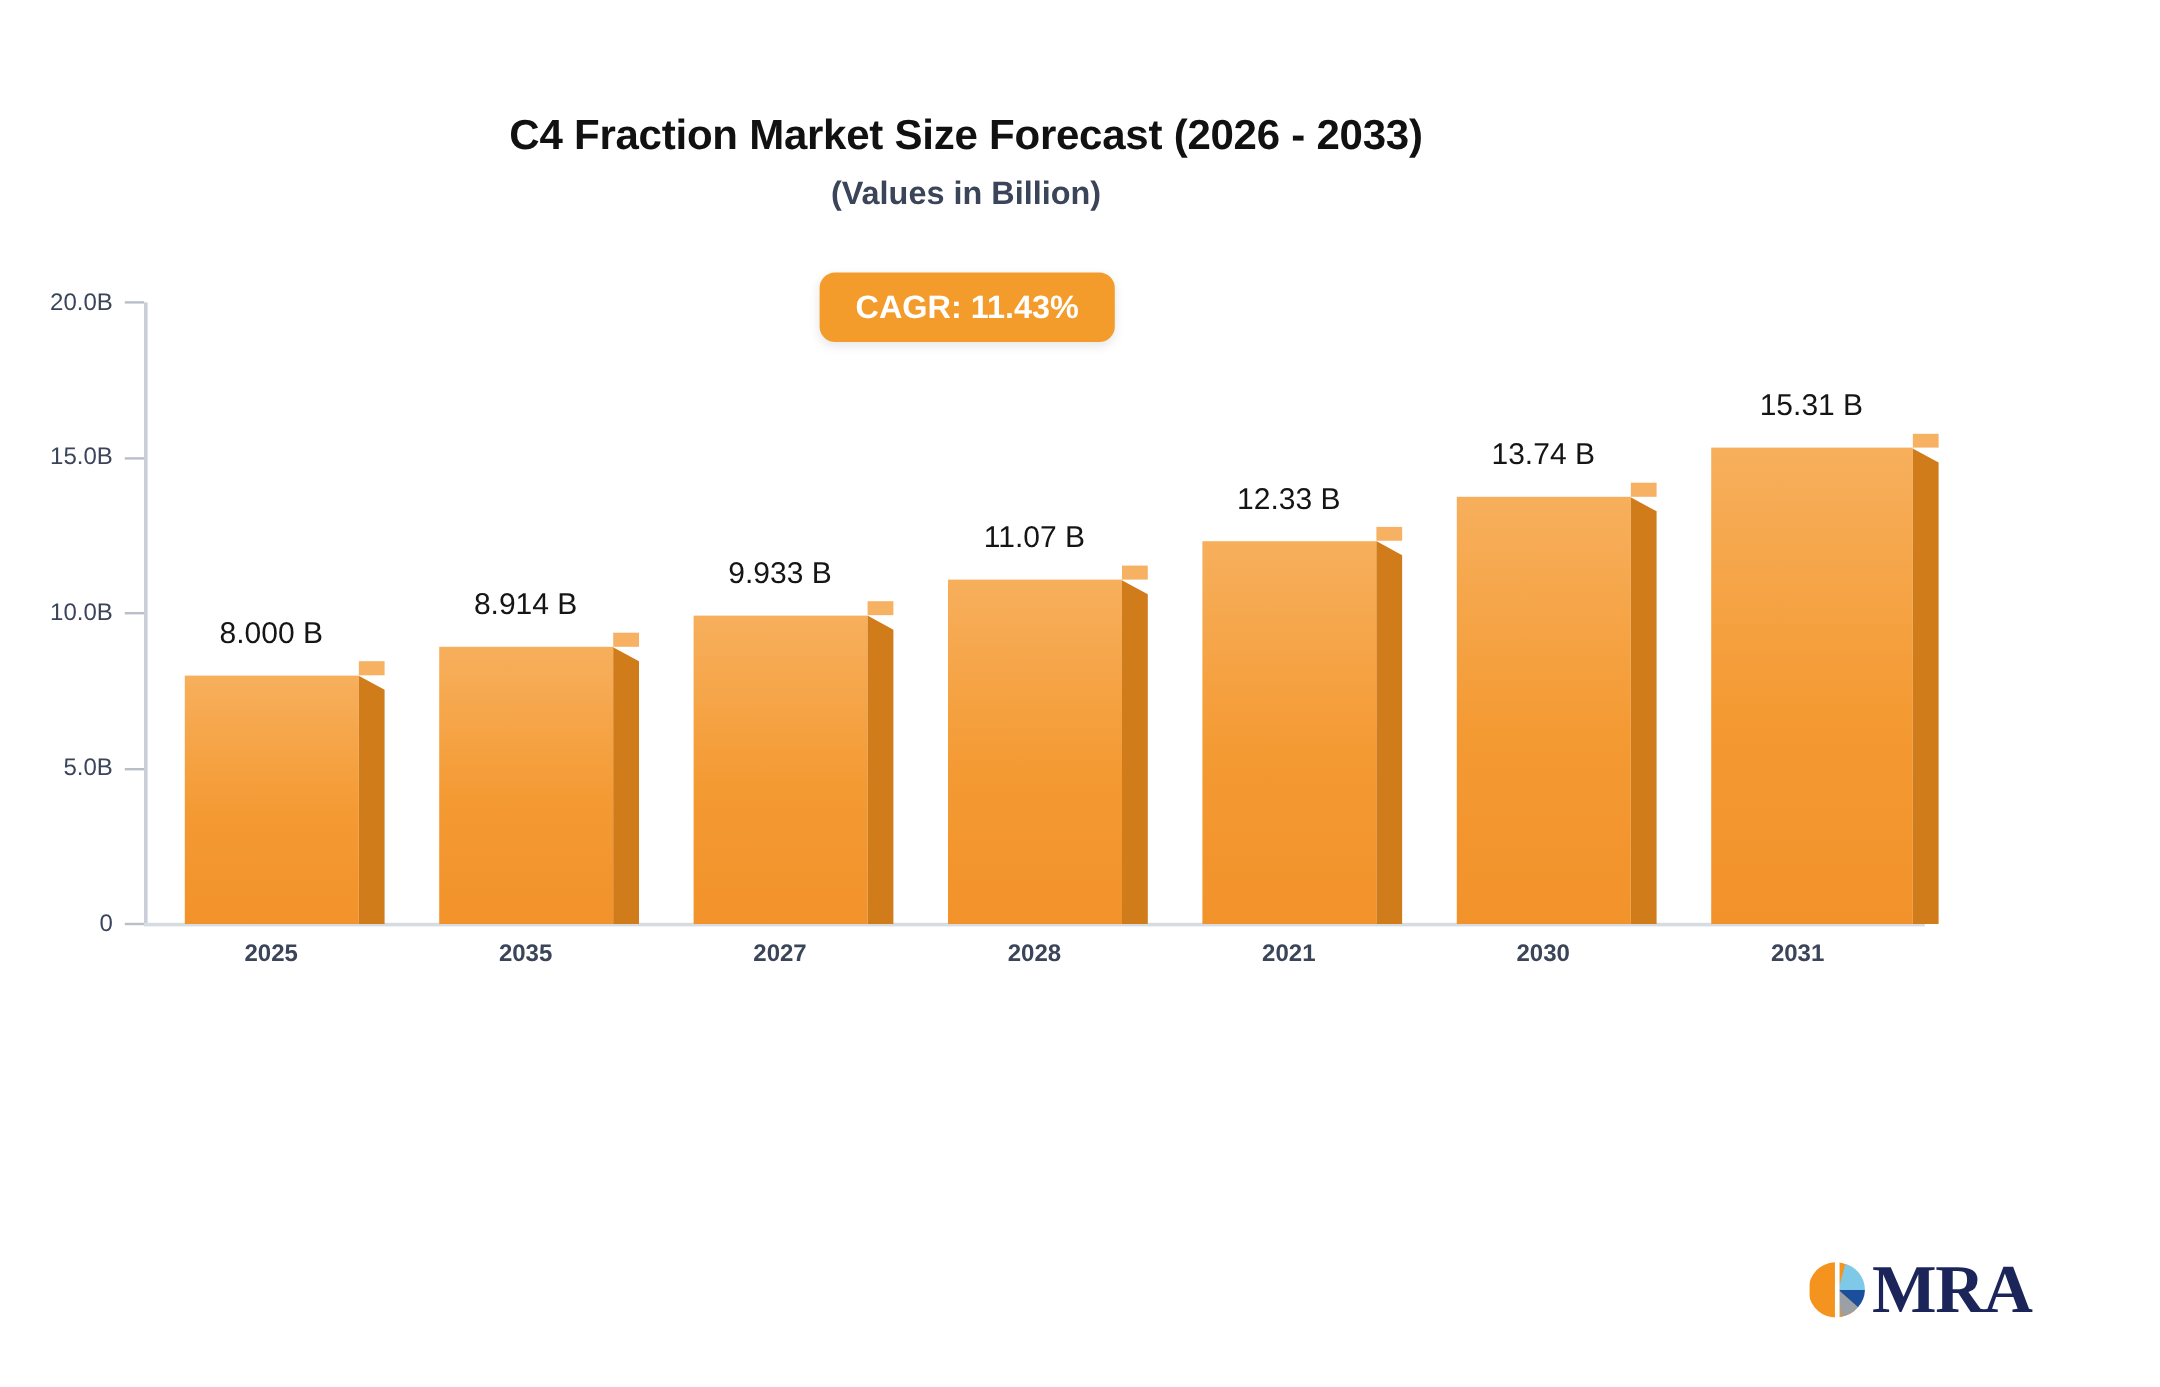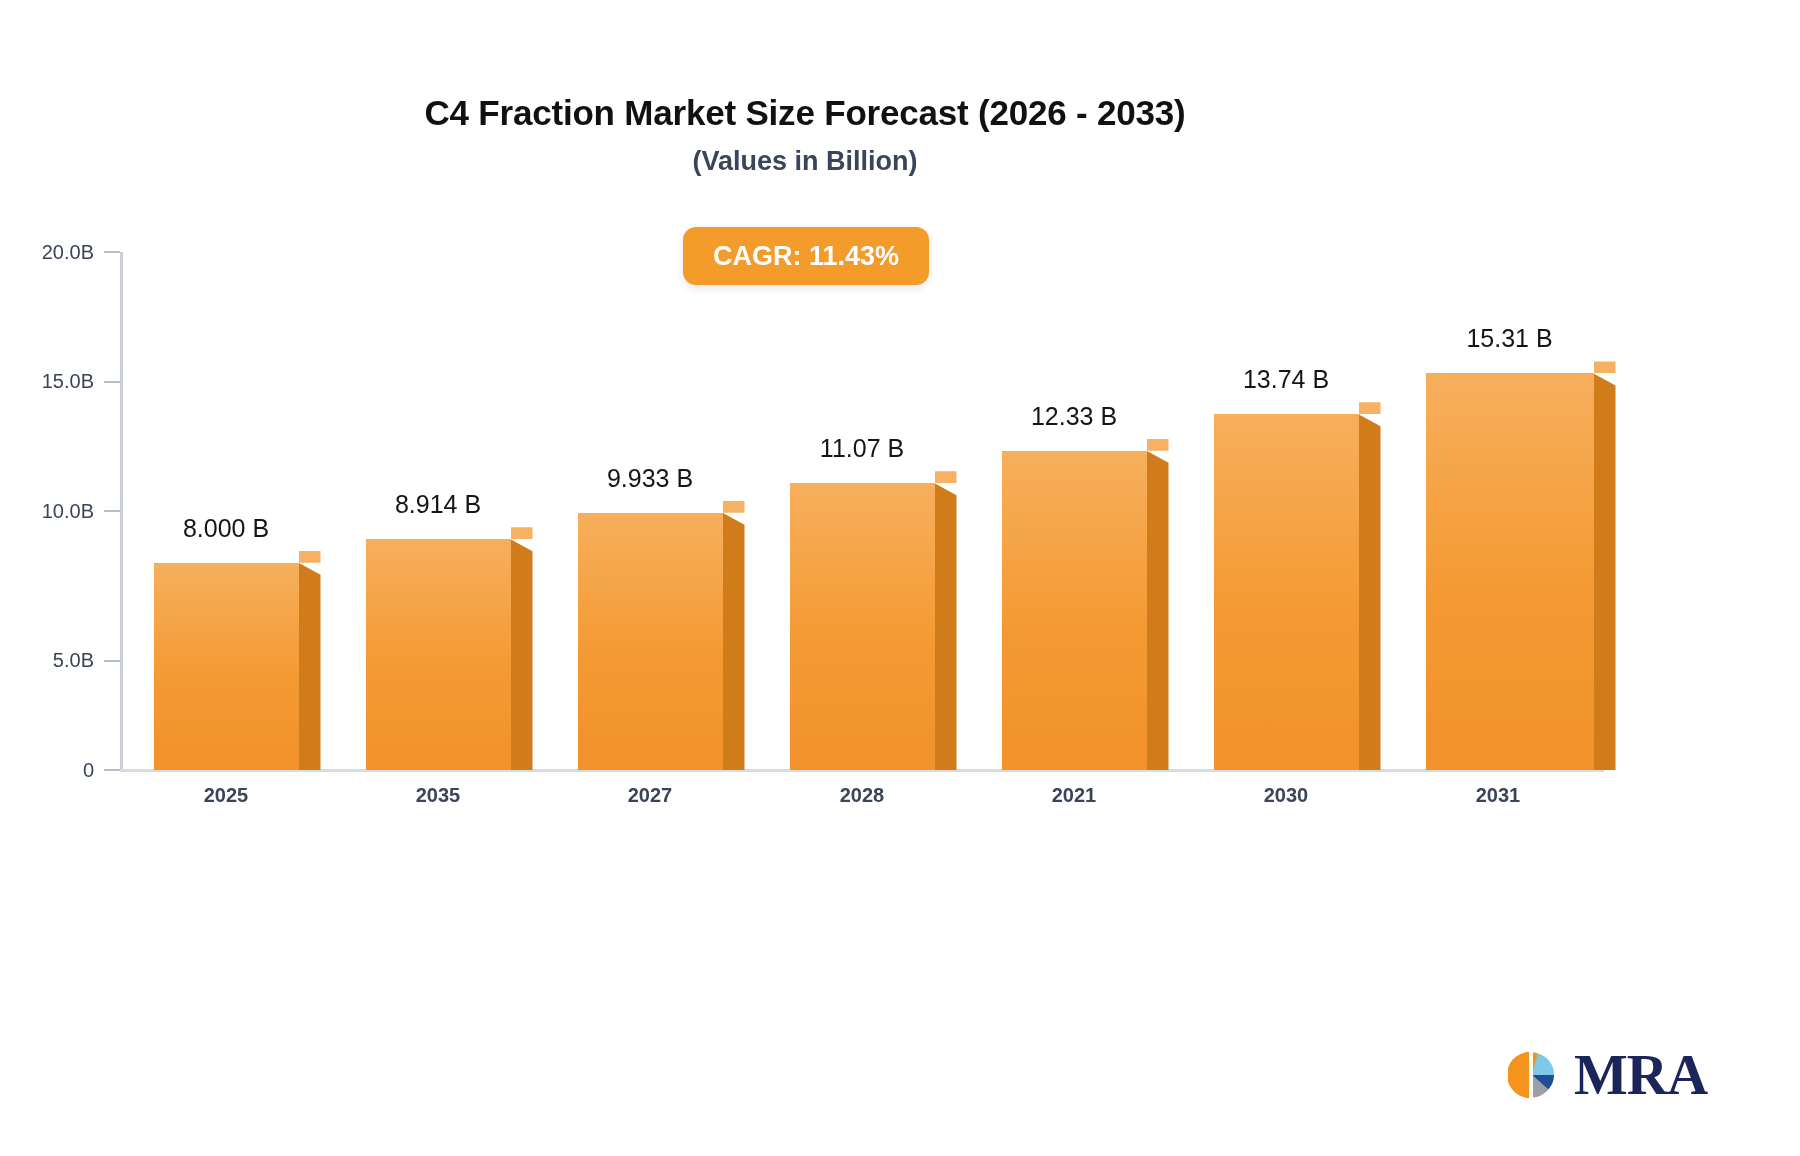--- a/index.html
+++ b/index.html
@@ -191,21 +191,21 @@
     transform: translateX(-50%);
   }
 
   
   .logo {
     position: absolute;
     left: 1508px;
     top: 1046px;
     display: flex;
     align-items: center;
-    gap: 18px;
+    gap: 4px;
   }
   .logo-mark {
     width: 48px;
     height: 48px;
     flex: none;
   }
   .logo-text {
     font-family: "Liberation Serif", serif;
     font-size: 57px;
     font-weight: bold;
@@ -227,21 +227,21 @@
   <div class="cagr-badge">
     <span>CAGR: 11.43%</span>
   </div>
 
   <div class="plot-wrap">
     <div class="y-axis">
         <div class="y-tick" style="top: 760px;">
           <span class="y-label">0</span>
           <span class="y-dash"></span>
         </div>
-        <div class="y-tick" style="top: 630.5px; margin-top: 20px;">
+        <div class="y-tick" style="top: 630.5px;">
           <span class="y-label">5.0B</span>
           <span class="y-dash"></span>
         </div>
         <div class="y-tick" style="top: 501px;">
           <span class="y-label">10.0B</span>
           <span class="y-dash"></span>
         </div>
         <div class="y-tick" style="top: 371.5px;">
           <span class="y-label">15.0B</span>
           <span class="y-dash"></span>

